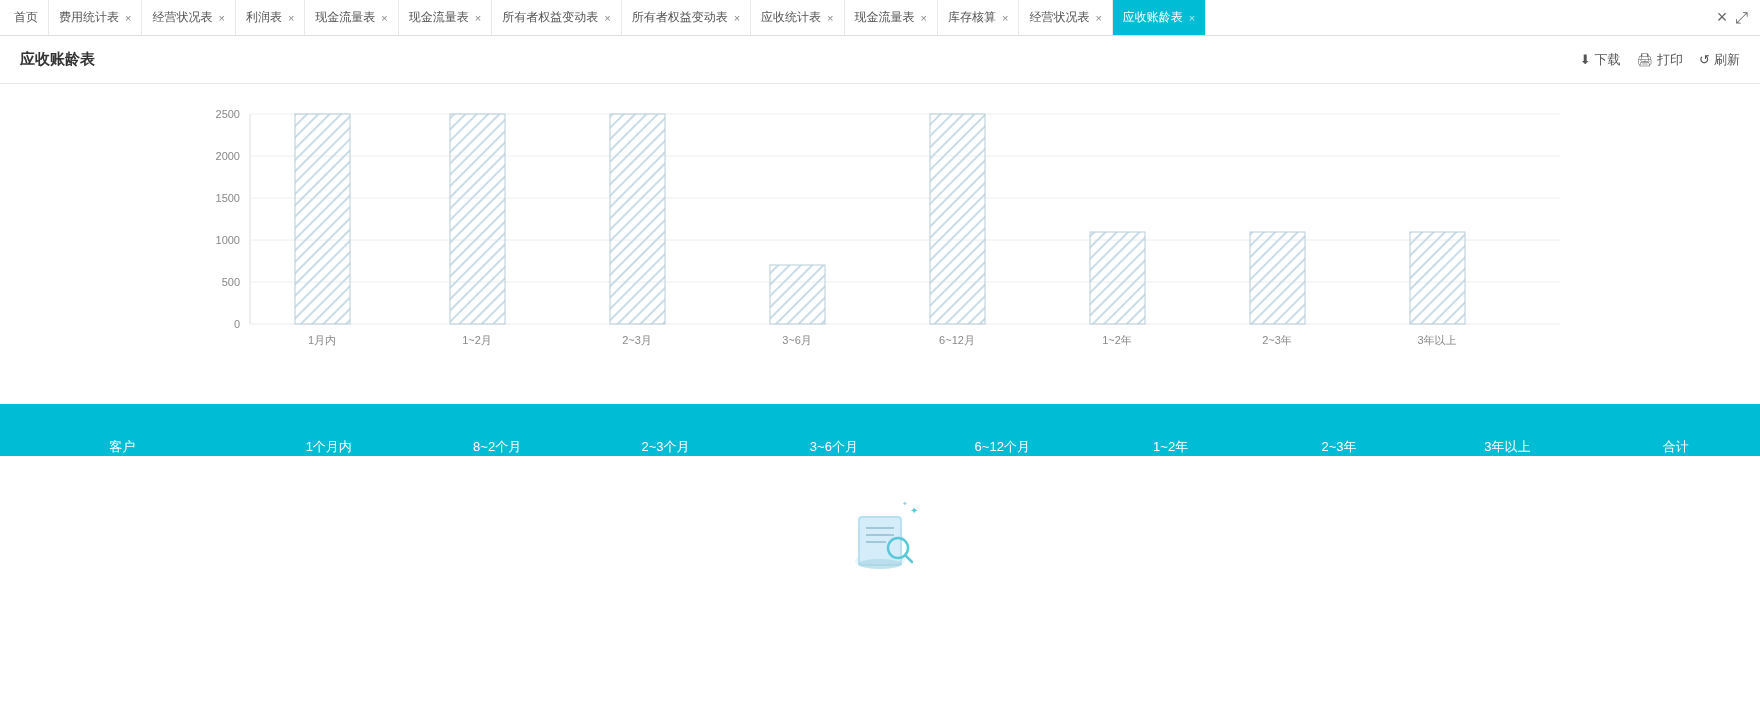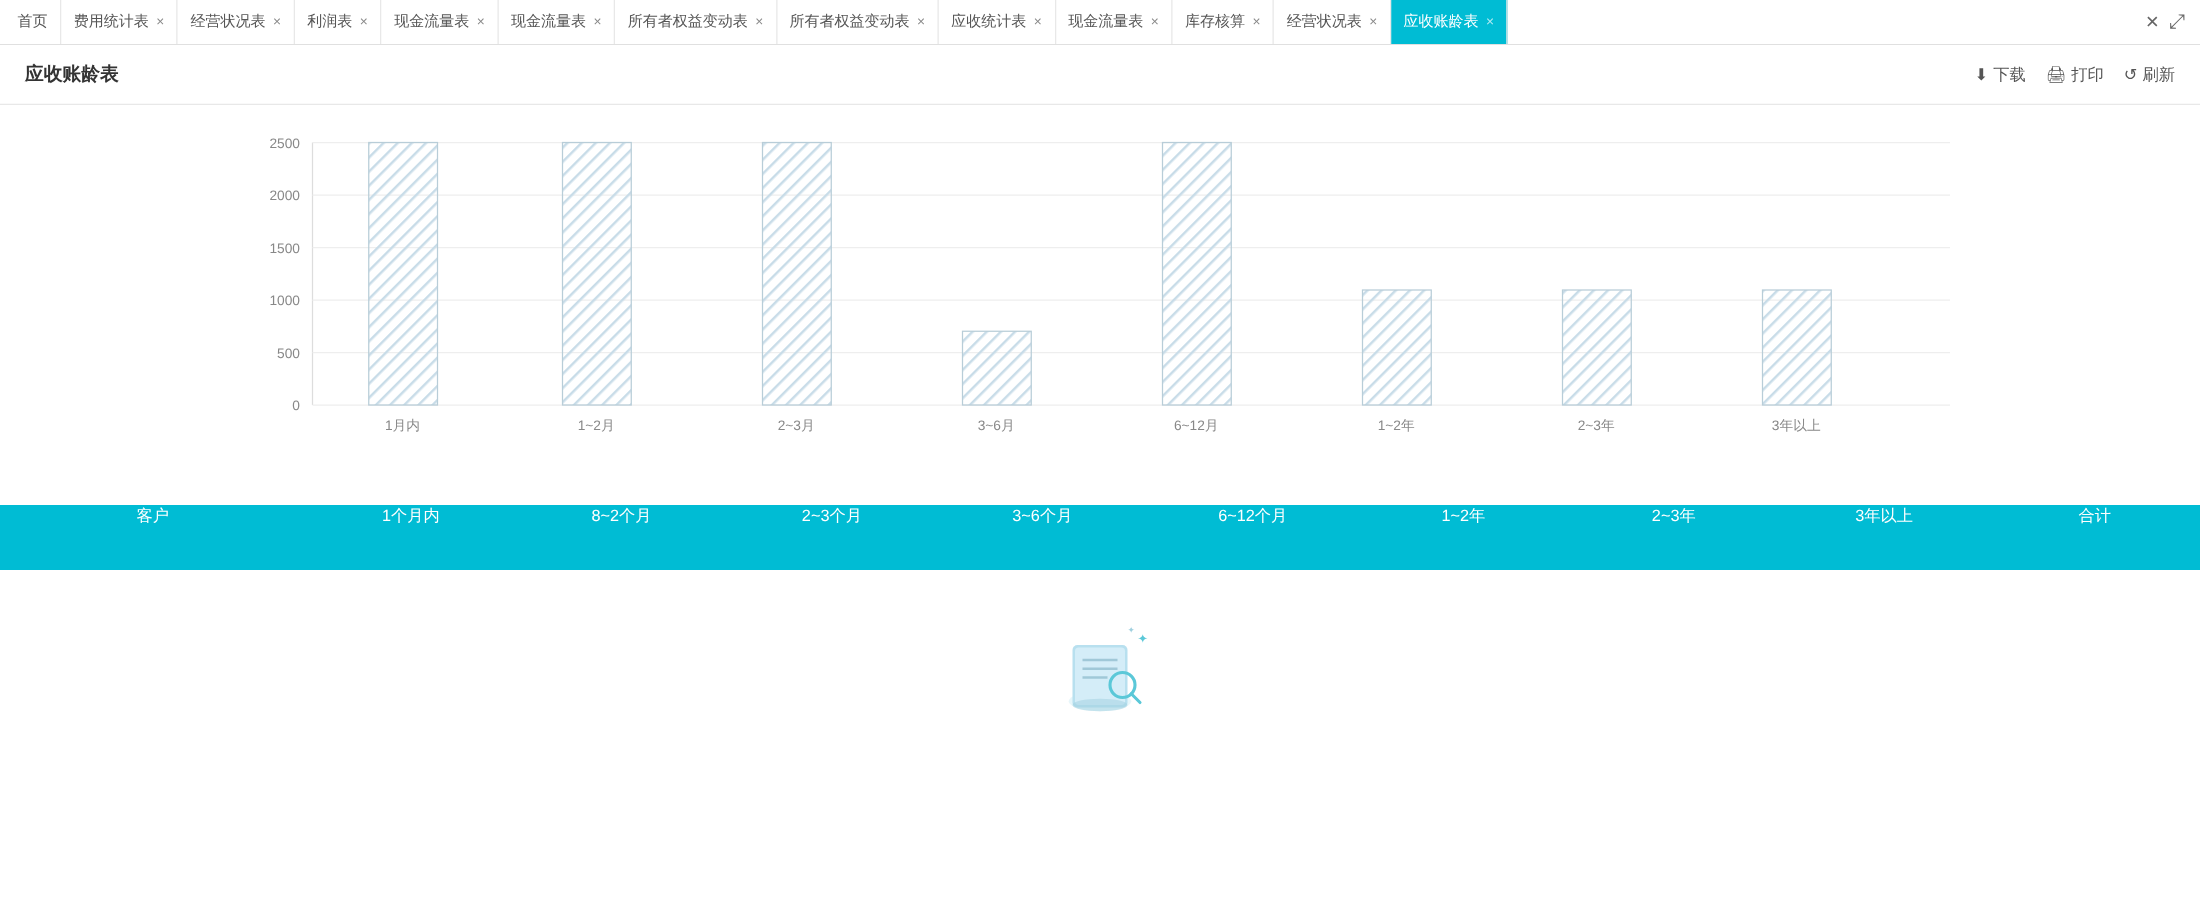--- a/index.html
+++ b/index.html
@@ -103,21 +103,21 @@
       width: 100%;
       height: 280px;
     }
 
     
     .table-header {
       display: flex;
       background: #00bcd4;
       color: #fff;
       height: 52px;
-      align-items: flex-start;
+      align-items: flex-end;
     }
     .table-header-cell {
       flex: 1;
       text-align: center;
       font-size: 13px;
       font-weight: 500;
       padding: 0 8px;
     }
     .table-header-cell:first-child {
       flex: 1.5;

